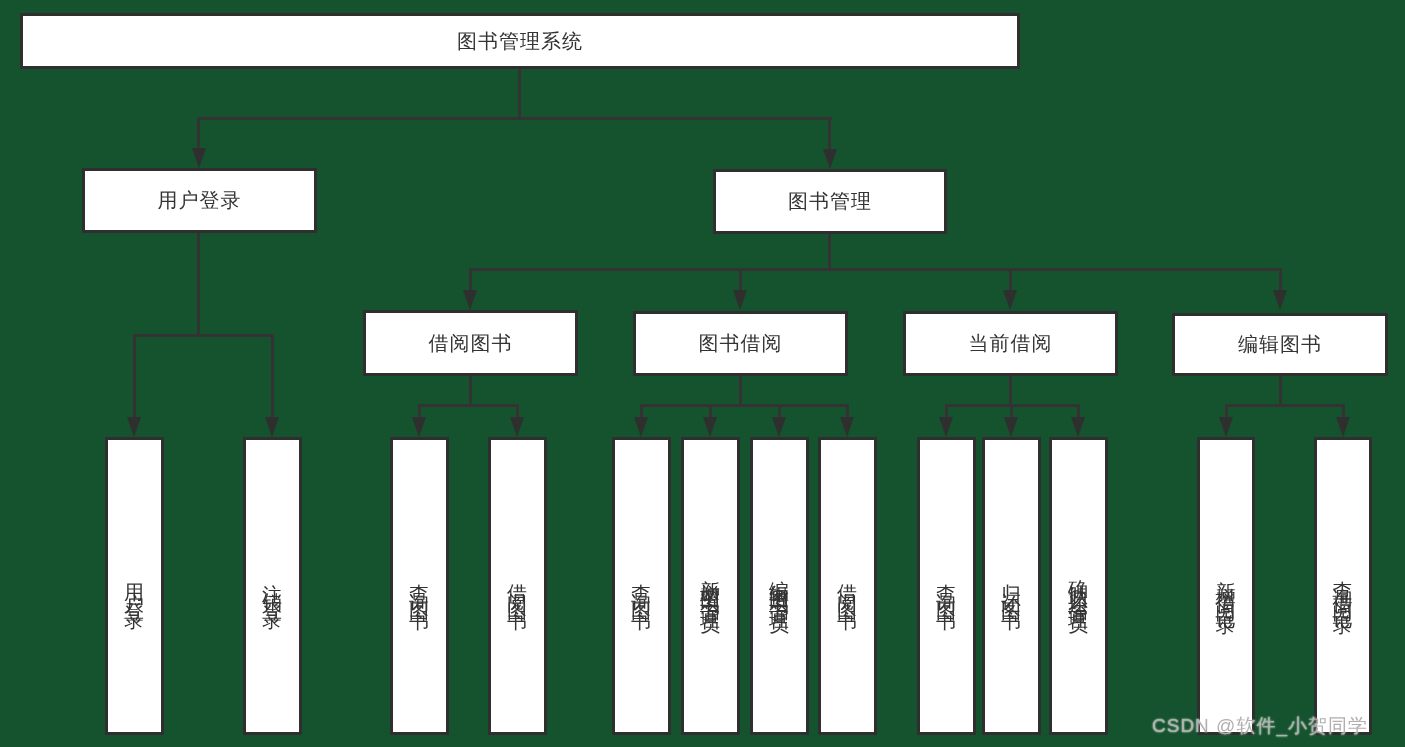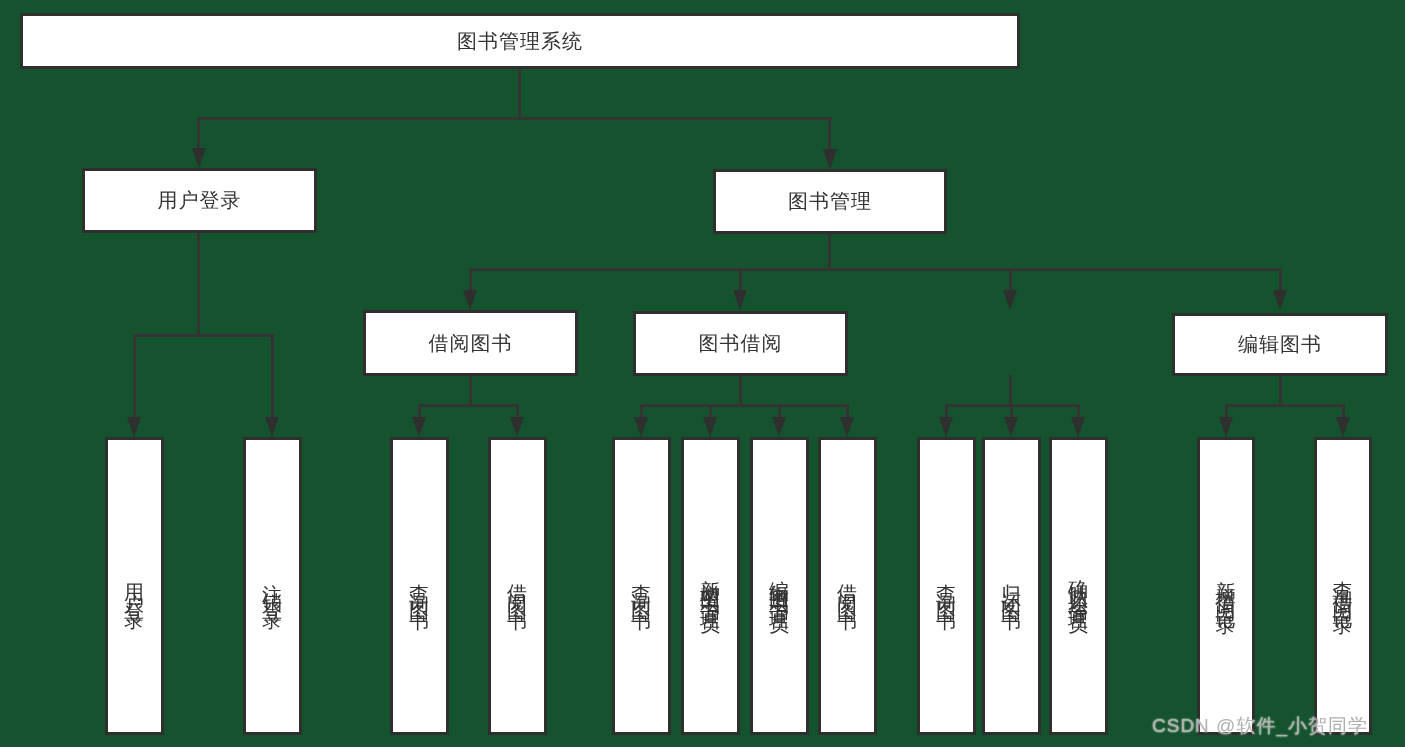--- a/index.html
+++ b/index.html
@@ -67,20 +67,23 @@
   <div class="vl" style="left:1009px;top:268px;height:24px;"></div>
   <div class="ar" style="left:1003px;top:290px;"></div>
   <div class="vl" style="left:1279px;top:268px;height:24px;"></div>
   <div class="ar" style="left:1273px;top:290px;"></div>
 
   <div class="box" style="left:363px;top:310px;width:215px;height:66px;">
     <span>借阅图书</span>
   </div>
   <div class="box" style="left:633px;top:311px;width:215px;height:65px;">
     <span>图书借阅</span>
+  </div>
+  <div class="box" style="left:903px;top:311px;width:215px;height:65px;">
+    <span>当前借阅</span>
   </div>
   <div class="box" style="left:1172px;top:313px;width:216px;height:63px;">
     <span>编辑图书</span>
   </div>
 
   <div class="vl" style="left:469px;top:375px;height:32px;"></div>
   <div class="hl" style="left:418px;top:404px;width:101px;"></div>
   <div class="vl" style="left:418px;top:404px;height:15px;"></div>
   <div class="ar" style="left:412px;top:417px;"></div>
   <div class="vl" style="left:516px;top:404px;height:15px;"></div>

